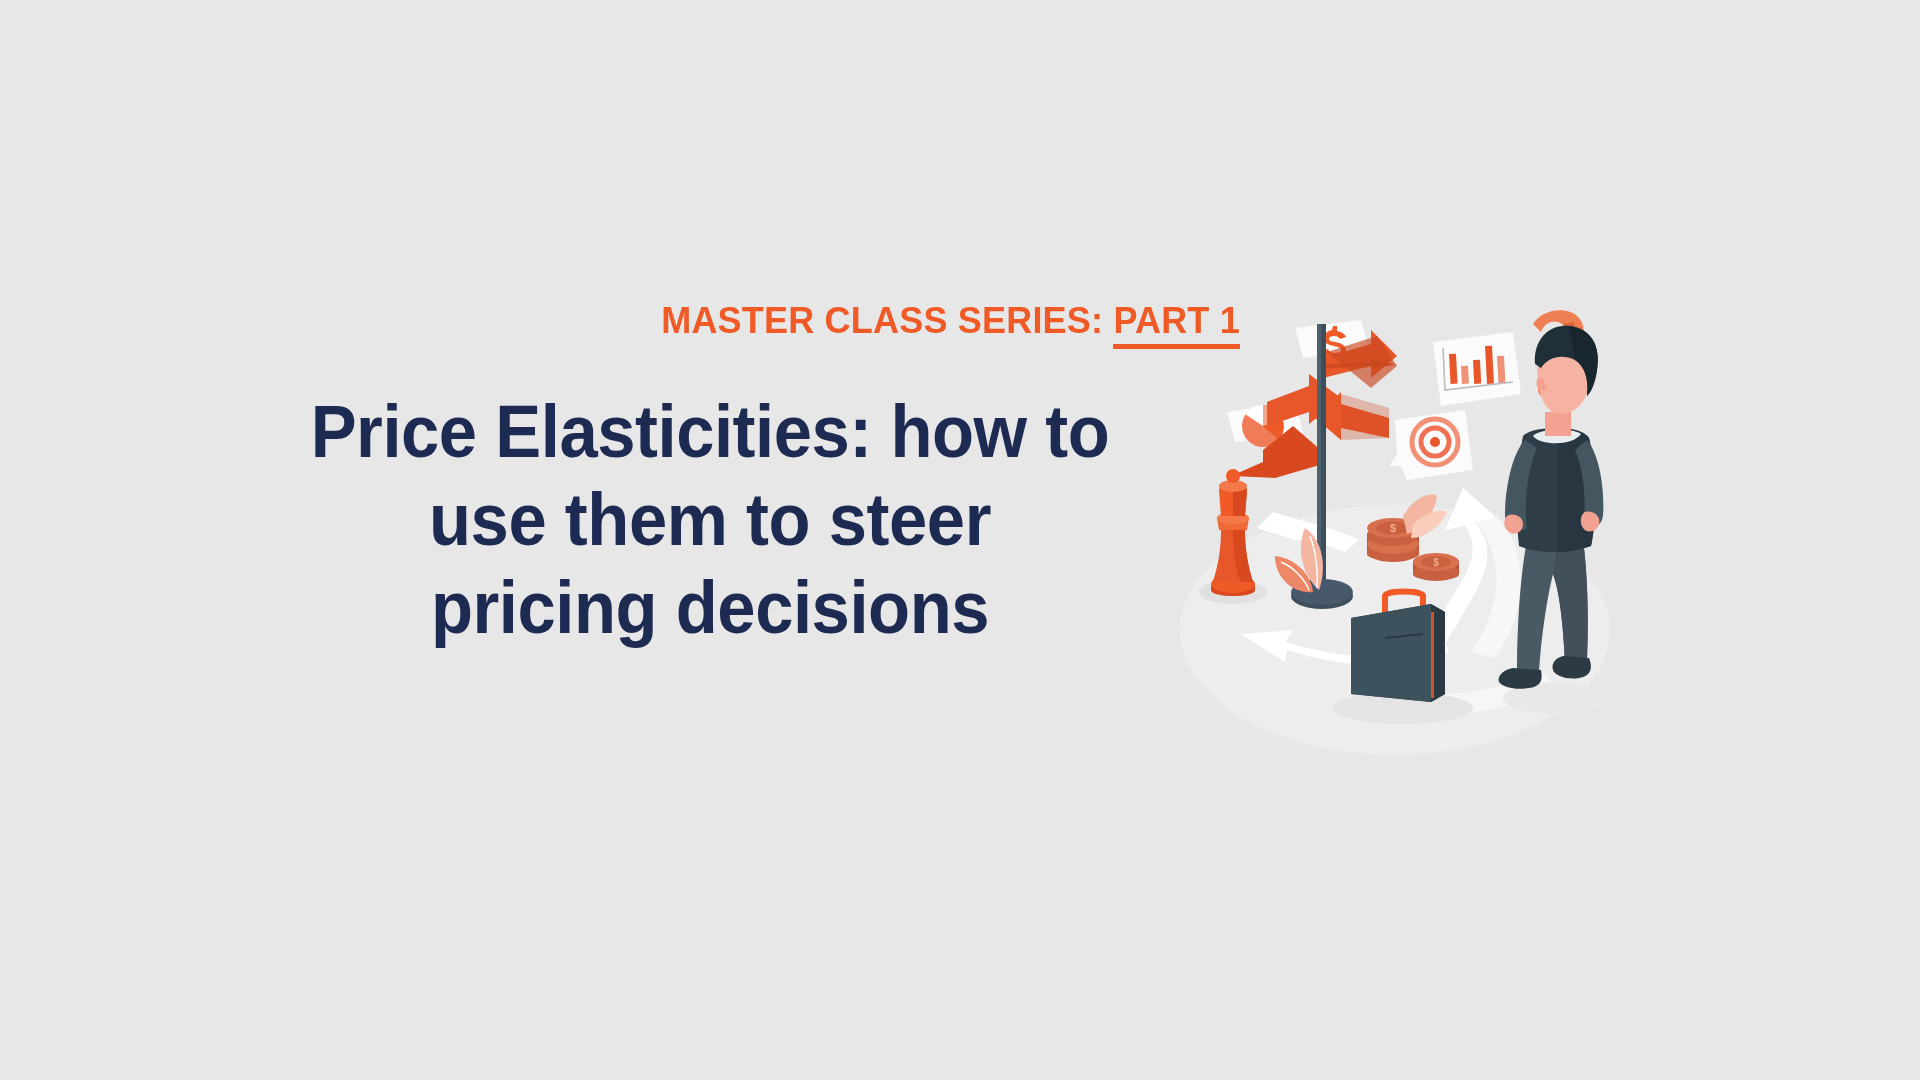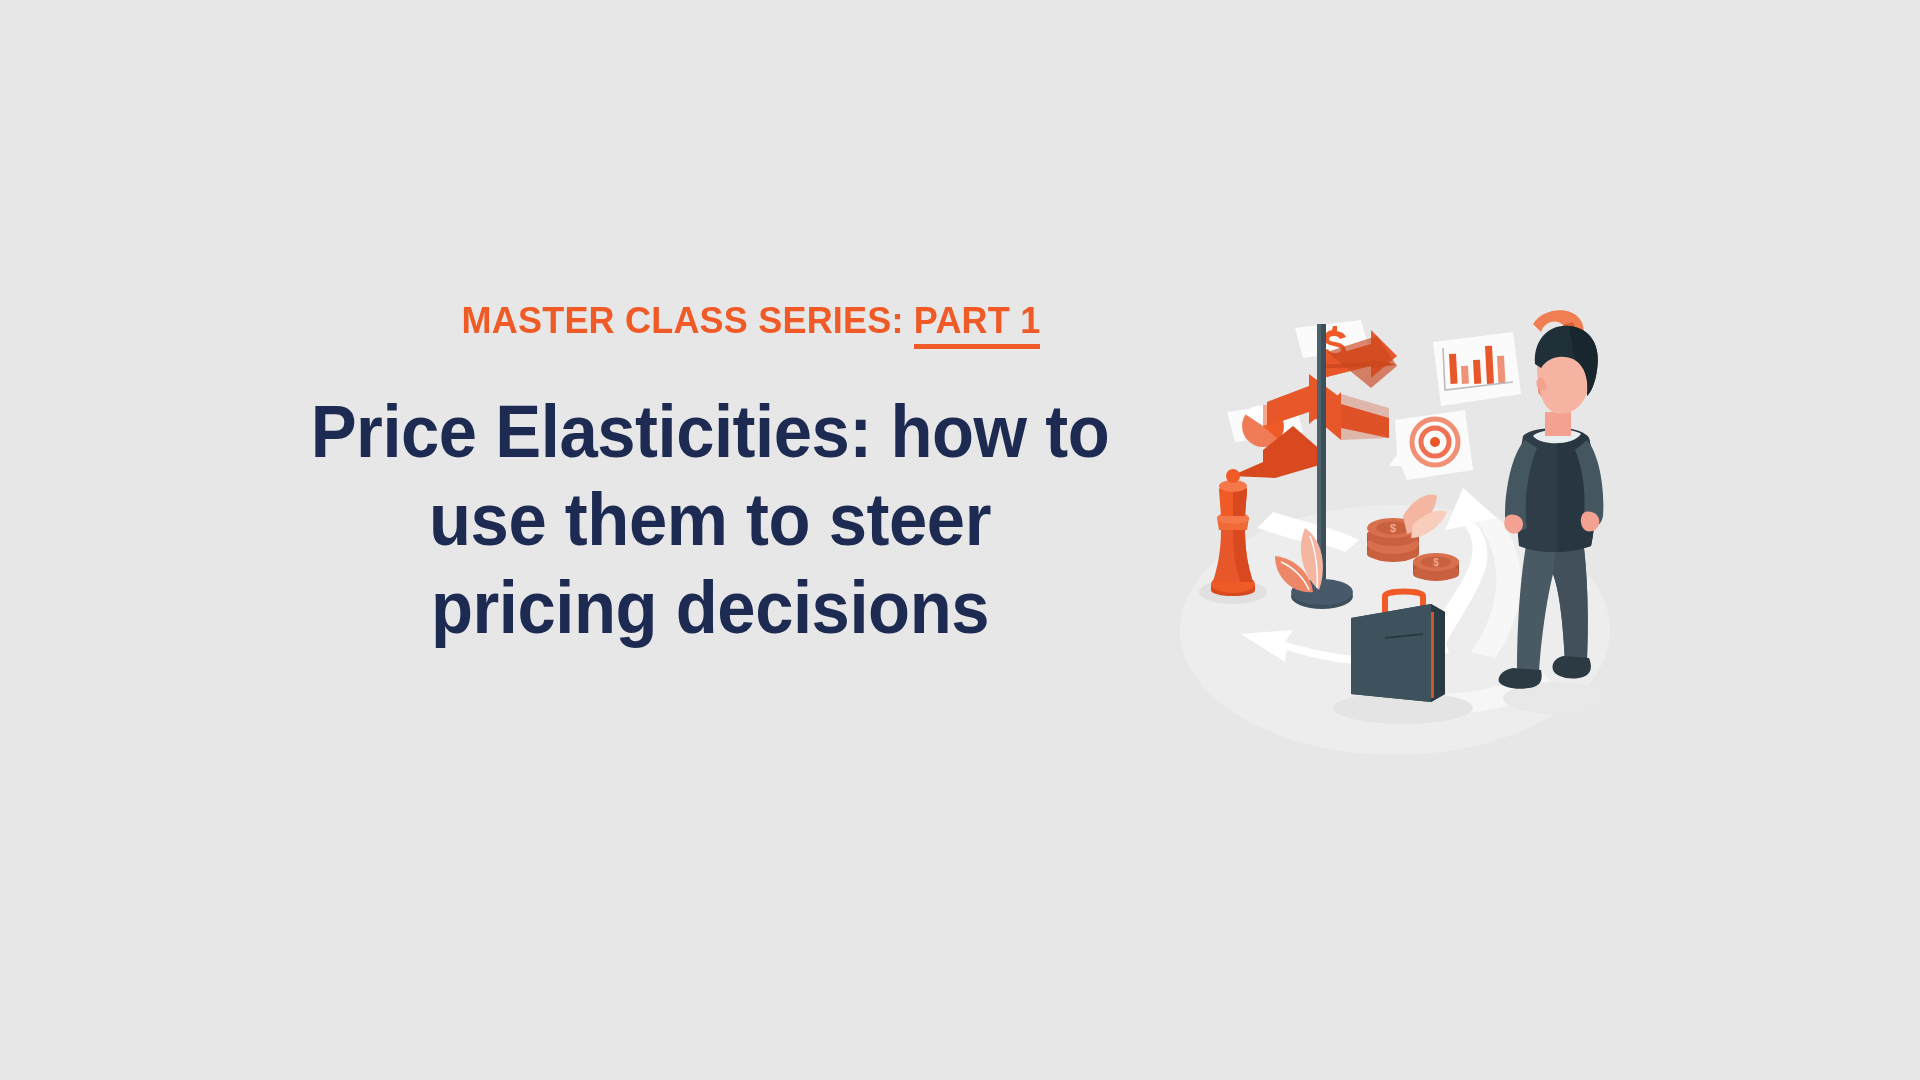--- a/index.html
+++ b/index.html
@@ -21,21 +21,21 @@
     left:180px;
     top:300px;
     width:1060px;
     text-align:center;
   }
   .eyebrow {
     font-size:36px;
     font-weight:700;
     letter-spacing:0.2px;
     color:#ef5a27;
-    text-align:center;
+    text-align:right;
     margin-left:82px;
     white-space:nowrap;
     font-stretch:condensed;
   }
   .eyebrow .plain { color:#ef5a27; }
   .eyebrow .part {
     color:#ef5a27;
     position:relative;
     display:inline-block;
   }

